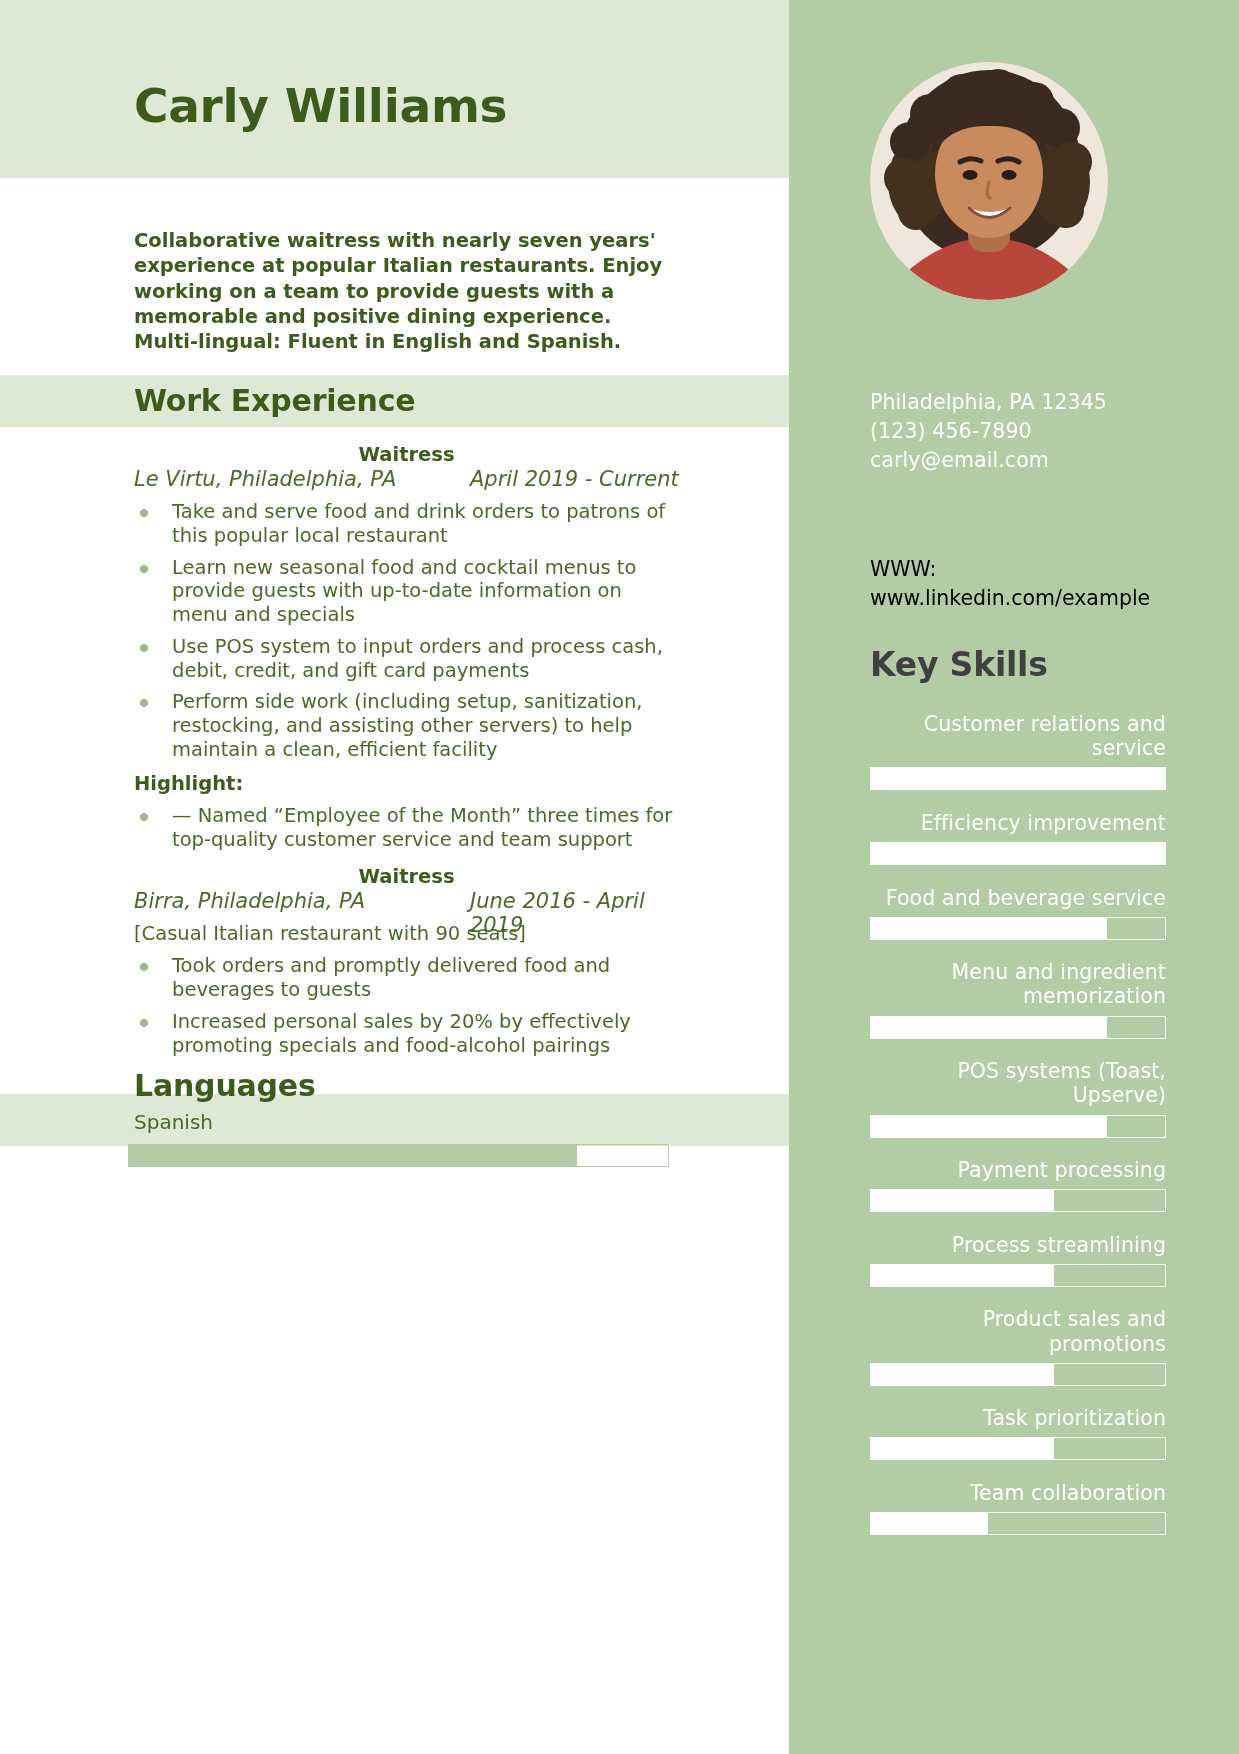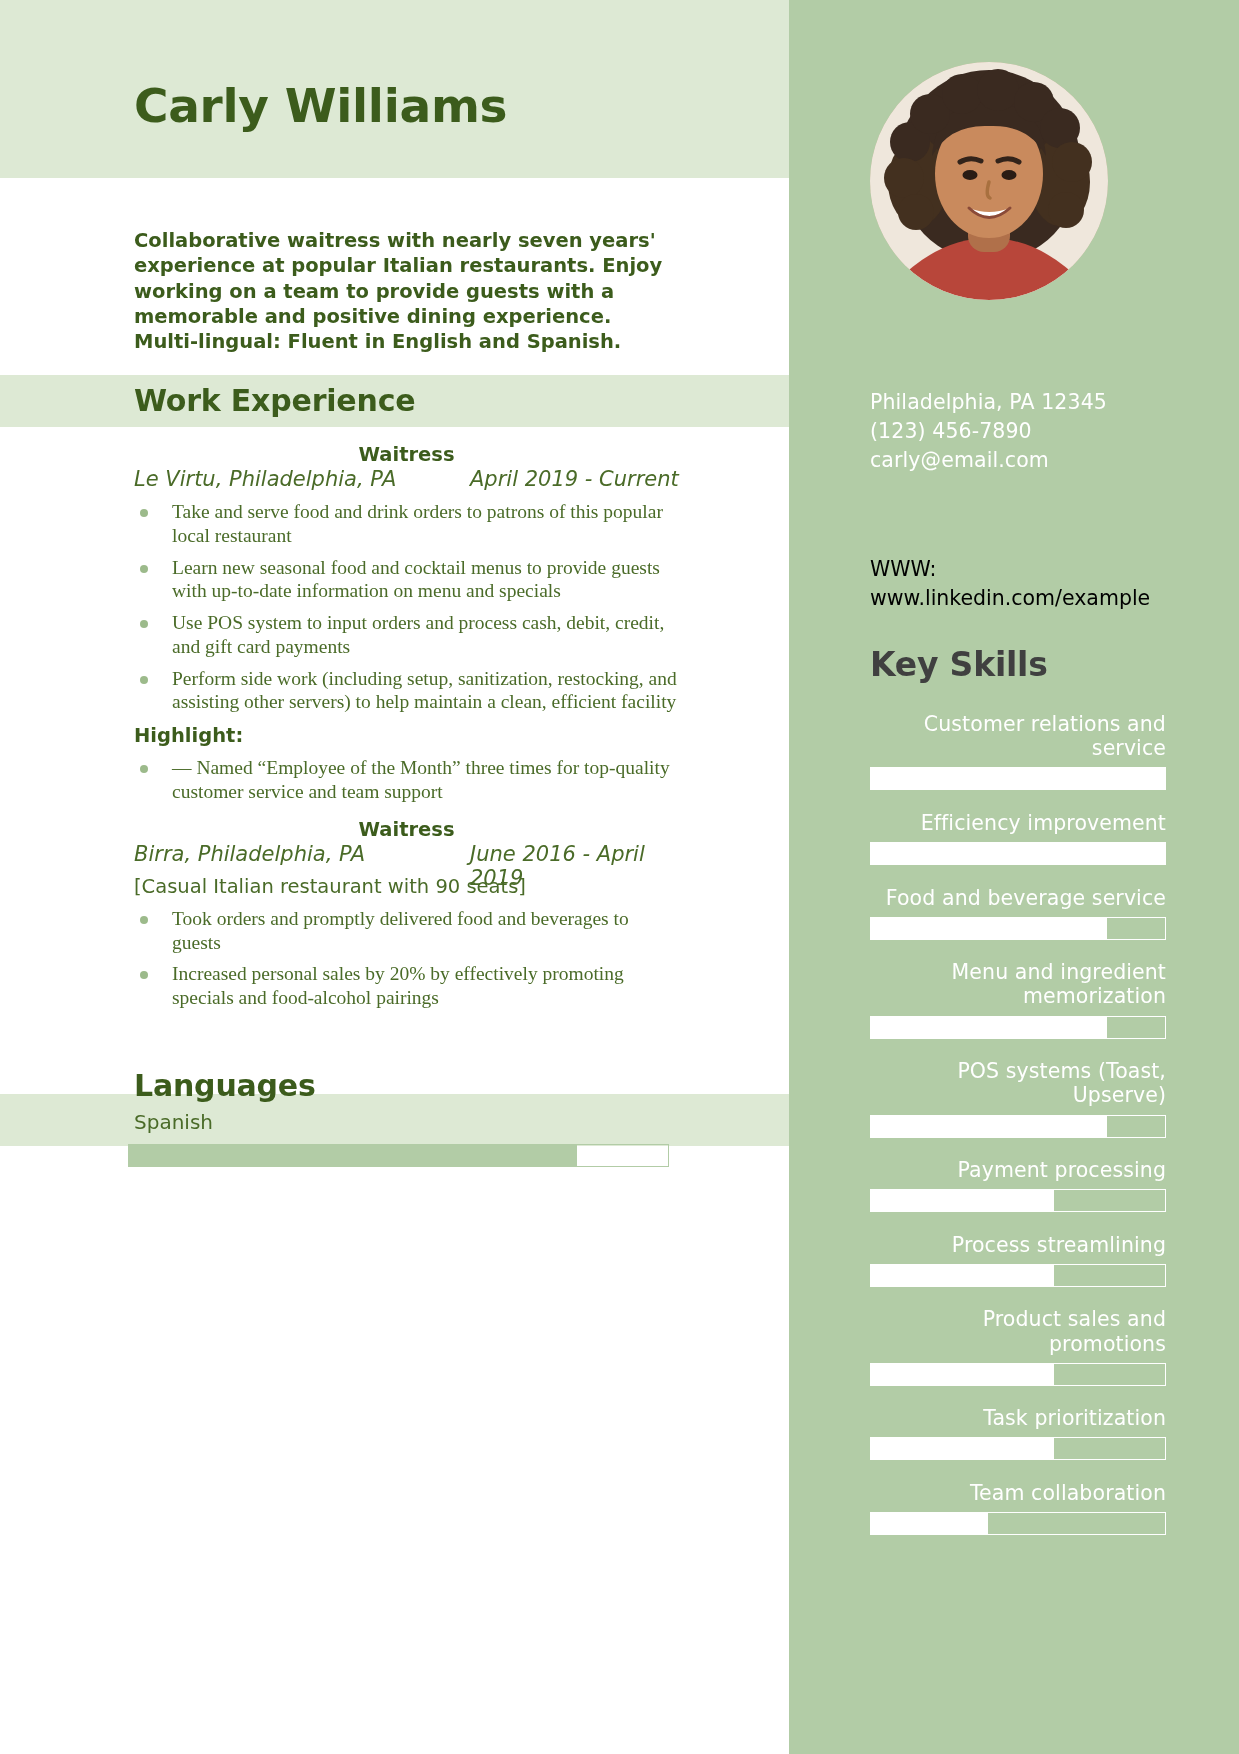--- a/index.html
+++ b/index.html
@@ -167,21 +167,21 @@
     font-style: italic;
     height: 28px;
     margin-bottom: 5px;
   }
   .job-meta .dates { position: absolute; left: 336px; top: 0; }
   .job-note {
     color: #4a6b28;
     font-size: 19.5px;
     margin-bottom: 9px;
   }
-  ul.bullets { list-style: none; margin: 0 0 10px 0; padding: 0; font-family: Liberation Serif, serif; }
+  ul.bullets { list-style: none; margin: 0 0 10px 0; padding: 0; }
   ul.bullets li {
     position: relative;
     padding-left: 38px;
     color: #4a6b28;
     font-size: 19.5px;
     line-height: 1.22;
     margin-bottom: 8px;
   }
   ul.bullets li::before {
     content: "";

